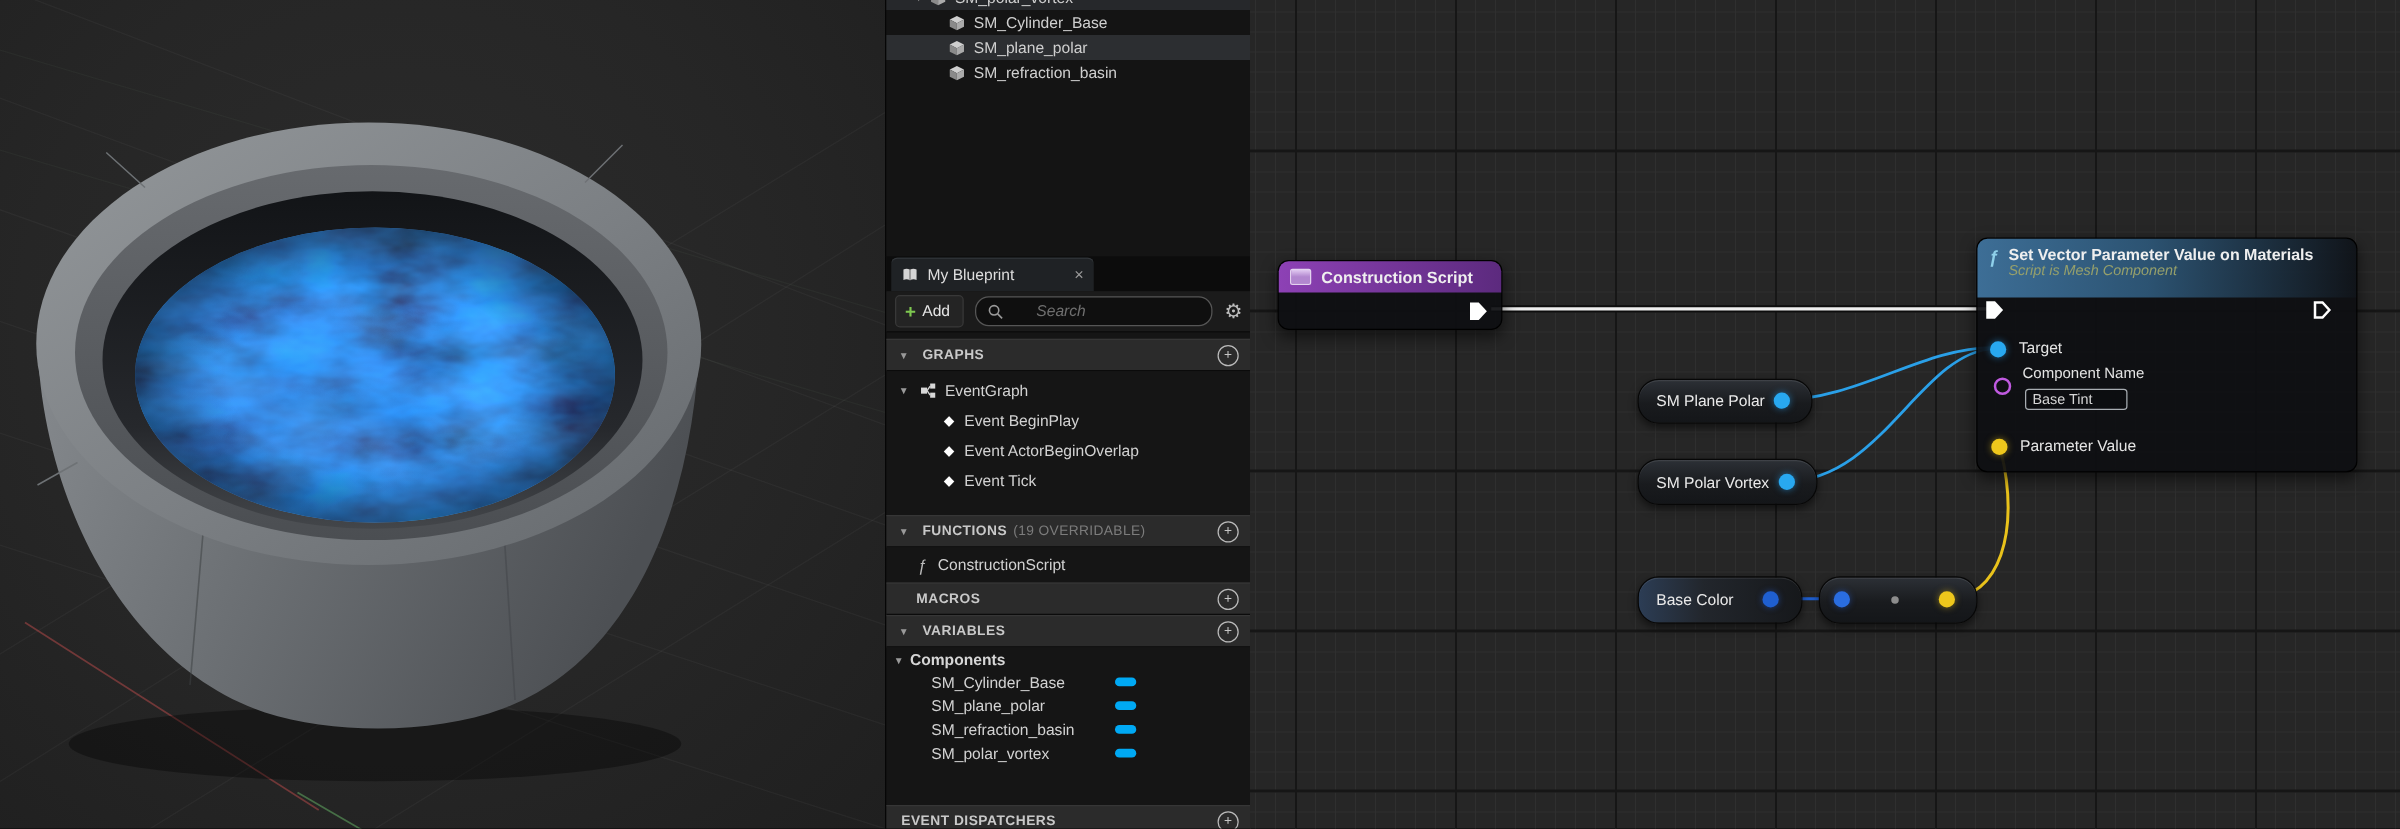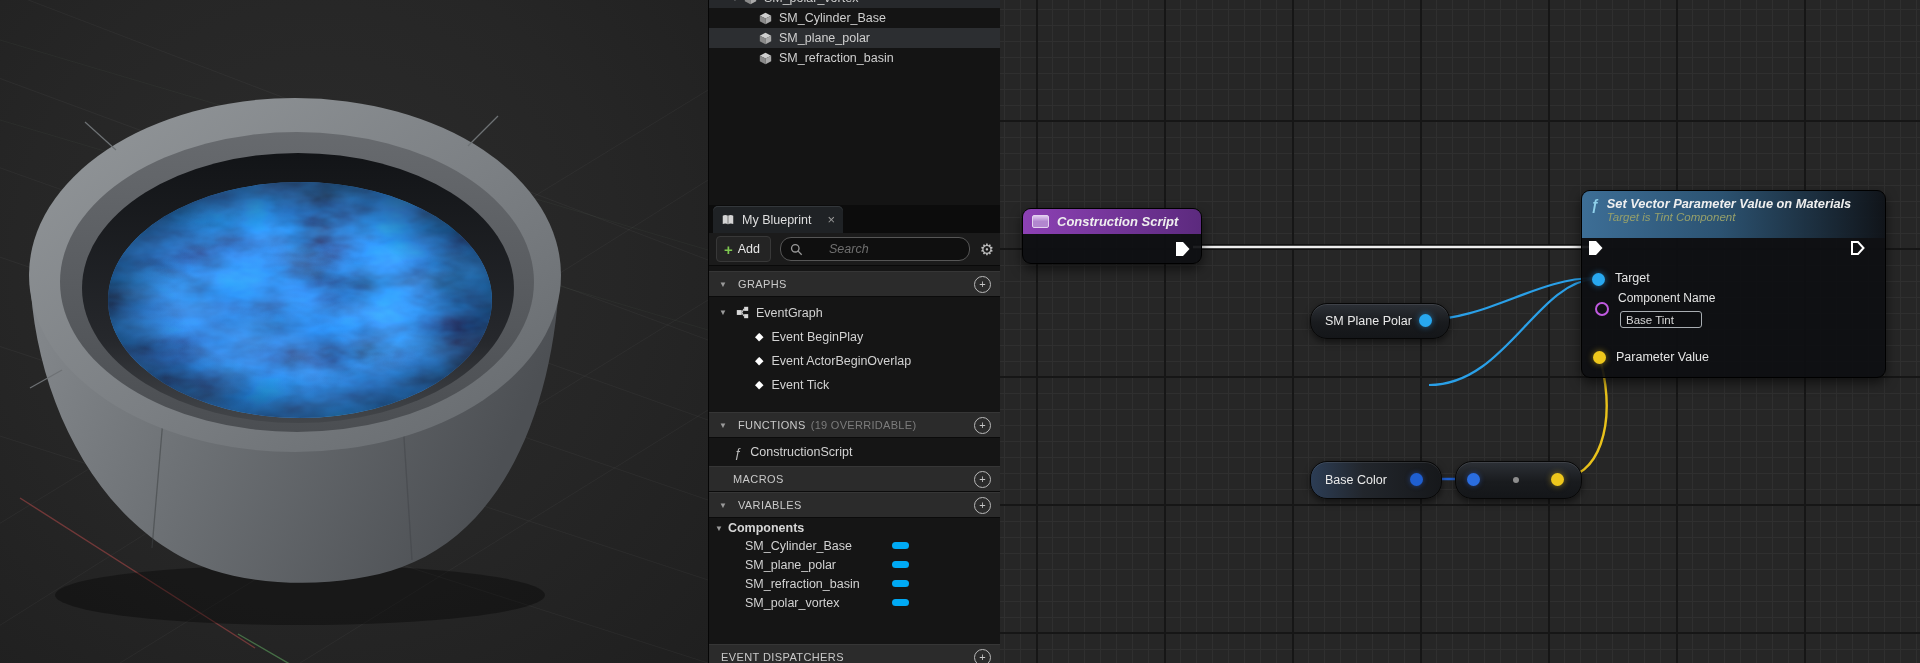--- a/index.html
+++ b/index.html
@@ -9,57 +9,57 @@
   #viewport{position:absolute;left:0;top:0;width:708px;height:663px;overflow:hidden;
             background:radial-gradient(ellipse at 45% 40%, #2c2c2c 0%, #262626 55%, #1f1f1f 100%);}
   
   #treePanel{position:absolute;left:708px;top:0;width:292px;height:205px;background:#141414;overflow:hidden;border-left:1px solid #060606;}
   .trow{position:absolute;left:0;width:100%;height:20px;display:flex;align-items:center;font-size:12.5px;color:#cfcfcf;}
   .trow .cube{margin-right:7px;flex:0 0 auto;display:flex;}
   .trow.sel{background:#2c2e31;}
   .caret{font-size:8px;color:#9a9a9a;margin-right:5px;}
   #bpPanel{position:absolute;left:708px;top:205px;width:292px;height:458px;background:#151515;overflow:hidden;border-left:1px solid #060606;}
   #tabstrip{position:absolute;left:0;top:0;width:100%;height:28px;background:#0c0c0c;}
-  #bpTab{position:absolute;left:4px;top:1px;width:130px;height:27px;background:#1f2225;border-radius:5px 5px 0 0;
+  #bpTab{position:absolute;left:4px;top:1px;width:162px;height:27px;background:#1f2225;border-radius:5px 5px 0 0;
          display:flex;align-items:center;padding:0 8px;box-sizing:border-box;box-shadow:inset 0 1px 0 #33373b;}
   #bpTab .tlabel{font-size:12.5px;color:#dedede;margin-left:7px;flex:1;}
   #bpTab .tclose{color:#9a9a9a;font-size:13px;cursor:pointer;}
   #toolbar{position:absolute;left:0;top:28px;width:100%;height:33px;background:#1b1b1b;border-bottom:1px solid #0a0a0a;display:flex;align-items:center;padding:0 7px;box-sizing:border-box;}
   #addBtn{height:24px;padding:0 10px 0 7px;background:#242424;border:1px solid #383838;border-radius:4px;
           display:flex;align-items:center;font-size:12.5px;color:#e6e6e6;cursor:pointer;}
   #addBtn .plus{color:#7ec850;font-size:15px;font-weight:bold;margin-right:5px;}
   #searchBox{flex:1;height:22px;margin:0 10px 0 9px;background:#0f0f0f;border:1px solid #565656;border-radius:11px;
              display:flex;align-items:center;padding:0 9px;}
   #searchBox input{flex:1;background:transparent;border:none;outline:none;color:#bbb;font-size:12.5px;font-family:"Liberation Sans",sans-serif;margin-left:24px;width:60px;font-style:italic;}
   #searchBox input::placeholder{color:#6f6f6f;}
   #gearBtn{color:#bdbdbd;font-size:16px;cursor:pointer;}
   .secHeader{position:absolute;left:0;width:100%;height:26px;background:#2b2b2b;border-top:1px solid #363636;border-bottom:1px solid #0b0b0b;
              display:flex;align-items:center;padding:0 10px;box-sizing:border-box;}
-  .secHeader .shLabel{font-size:11px;font-weight:normal;color:#c9c9c9;letter-spacing:.4px;margin-left:6px;text-align:center;}
+  .secHeader .shLabel{font-size:11px;font-weight:bold;color:#c9c9c9;letter-spacing:.4px;margin-left:6px;text-align:center;}
   .secHeader .shNote{font-size:11px;color:#7c7c7c;margin-left:5px;letter-spacing:.3px;}
   .plusCircle{margin-left:auto;width:15px;height:15px;border:1.4px solid #b9b9b9;border-radius:50%;color:#c6c6c6;
               display:flex;align-items:center;justify-content:center;font-size:11px;line-height:1;cursor:pointer;}
   .prow{position:absolute;left:0;width:100%;display:flex;align-items:center;font-size:12.5px;color:#d2d2d2;}
   .pill{width:17px;height:7px;border-radius:4px;background:#00a9f4;flex:0 0 auto;}
   .diamond{color:#fff;font-size:11px;margin-right:8px;}
   
   #graph{position:absolute;left:1000px;top:0;width:920px;height:663px;overflow:hidden;
     background-color:#262626;
     background-image:
       linear-gradient(90deg,#161616 2px,transparent 2px),
       linear-gradient(0deg,#161616 2px,transparent 2px),
       linear-gradient(90deg,#2f2f2f 1px,transparent 1px),
       linear-gradient(0deg,#2f2f2f 1px,transparent 1px);
     background-size:128px 128px,128px 128px,16px 16px,16px 16px;
     background-position:36px 0,0 122px,4px 0,0 10px;}
   #wires{position:absolute;left:0;top:0;width:920px;height:663px;}
   .node{position:absolute;background:rgba(14,15,18,.93);border:1px solid #000;border-radius:9px;
         box-shadow:0 5px 12px rgba(0,0,0,.55);}
   .nodeHeader{border-radius:8px 8px 0 0;display:flex;align-items:center;padding:0 9px;}
-  .nodeTitle{font-size:13px;font-weight:bold;color:#efefef;white-space:nowrap;font-style:italic;}
+  .nodeTitle{font-size:13px;font-weight:bold;color:#efefef;white-space:nowrap;}
   .getter{position:absolute;background:linear-gradient(180deg,#2c3036 0%,#191b1e 55%,#141619 100%);
           border:1px solid #070707;border-radius:17px;box-shadow:inset 0 1px 0 rgba(255,255,255,.09),0 3px 7px rgba(0,0,0,.55);
           display:flex;align-items:center;}
   .getter .glabel{font-size:12.5px;font-weight:400;color:#e9e9e9;flex:1;text-align:left;padding-left:14px;}
   .pin{position:absolute;border-radius:50%;}
   .pin.cyan{width:13px;height:13px;background:#28a8f0;box-shadow:0 0 6px rgba(40,170,255,.55);}
   .pin.dblue{width:13px;height:13px;background:#1f5fd0;box-shadow:0 0 5px rgba(40,100,230,.5);}
   .pin.yellow{width:13px;height:13px;background:#eec71c;box-shadow:0 0 6px rgba(240,200,30,.5);}
   .pin.purpleRing{width:10px;height:10px;border:2.5px solid #c05ae0;background:transparent;}
   .pinLabel{position:absolute;font-size:12.5px;color:#e4e4e4;white-space:nowrap;}
@@ -321,21 +321,21 @@
       <svg class="execPin" style="left:152px;top:32px" width="16" height="16" viewBox="0 0 16 16">
         <path d="M1 1 L8 1 L14.5 8 L8 15 L1 15 Z" fill="#fff"></path>
       </svg>
     </div>
 
     <div class="node" style="left:581px;top:190px;width:303px;height:186px">
       <div class="nodeHeader" style="height:42px;background:linear-gradient(90deg,#3d6e96 0%,#2c5372 45%,rgba(20,32,44,.25) 100%);align-items:flex-start;padding-top:5px">
         <span style="font-style:italic;color:#8fd0ea;font-size:14px;font-weight:bold;margin:1px 8px 0 0">ƒ</span>
         <span style="display:flex;flex-direction:column;min-width:0">
           <span class="nodeTitle" style="font-size:12.8px">Set Vector Parameter Value on Materials</span>
-          <span style="font-size:11.5px;font-style:italic;color:#96a06b">Target is Tint Component</span>
+          <span style="font-size:11.5px;font-style:italic;color:#96a06b">Script is Mesh Component</span>
         </span>
       </div>
       <svg class="execPin" style="left:6px;top:49px" width="16" height="16" viewBox="0 0 16 16">
         <path d="M1 1 L8 1 L14.5 8 L8 15 L1 15 Z" fill="#fff"></path>
       </svg>
       <svg class="execPin" style="left:268px;top:49px" width="16" height="16" viewBox="0 0 16 16">
         <path d="M2 2 L8 2 L13.5 8 L8 14 L2 14 Z" fill="none" stroke="#fff" stroke-width="2"></path>
       </svg>
       <span class="pin cyan" style="left:10px;top:82px"></span>
       <span class="pinLabel" style="left:33px;top:80px">Target</span>
@@ -344,20 +344,24 @@
       <input class="param-input" style="left: 38px; top: 120px;" value="Base Tint">
       <span class="pin yellow" style="left:11px;top:160px"></span>
       <span class="pinLabel" style="left:34px;top:159px">Parameter Value</span>
     </div>
 
     <div class="getter" style="left:310px;top:303px;width:138px;height:34px">
       <span class="glabel" style="padding-right:28px">SM Plane Polar</span>
       <span class="pin cyan" style="left:108px;top:10px"></span>
     </div>
 
+    <div class="getter" style="left:310px;top:367px;width:142px;height:35px">
+      <span class="glabel" style="padding-right:30px">SM Polar Vortex</span>
+      <span class="pin cyan" style="left:112px;top:11px"></span>
+    </div>
 
     <div class="getter" style="left:310px;top:461px;width:130px;height:36px;background:linear-gradient(90deg,#2c3d55 0%,#22262c 40%,#16181b 100%)">
       <span class="glabel" style="padding-right:26px">Base Color</span>
       <span class="pin dblue" style="left:99px;top:11px"></span>
     </div>
 
     <div class="getter" style="left:455px;top:461px;width:125px;height:36px">
       <span class="pin dblue" style="left:11px;top:11px;background:#2a6de0"></span>
       <span style="position:absolute;left:57px;top:15px;width:6px;height:6px;border-radius:50%;background:#8d8d8d"></span>
       <span class="pin yellow" style="left:95px;top:11px"></span>

